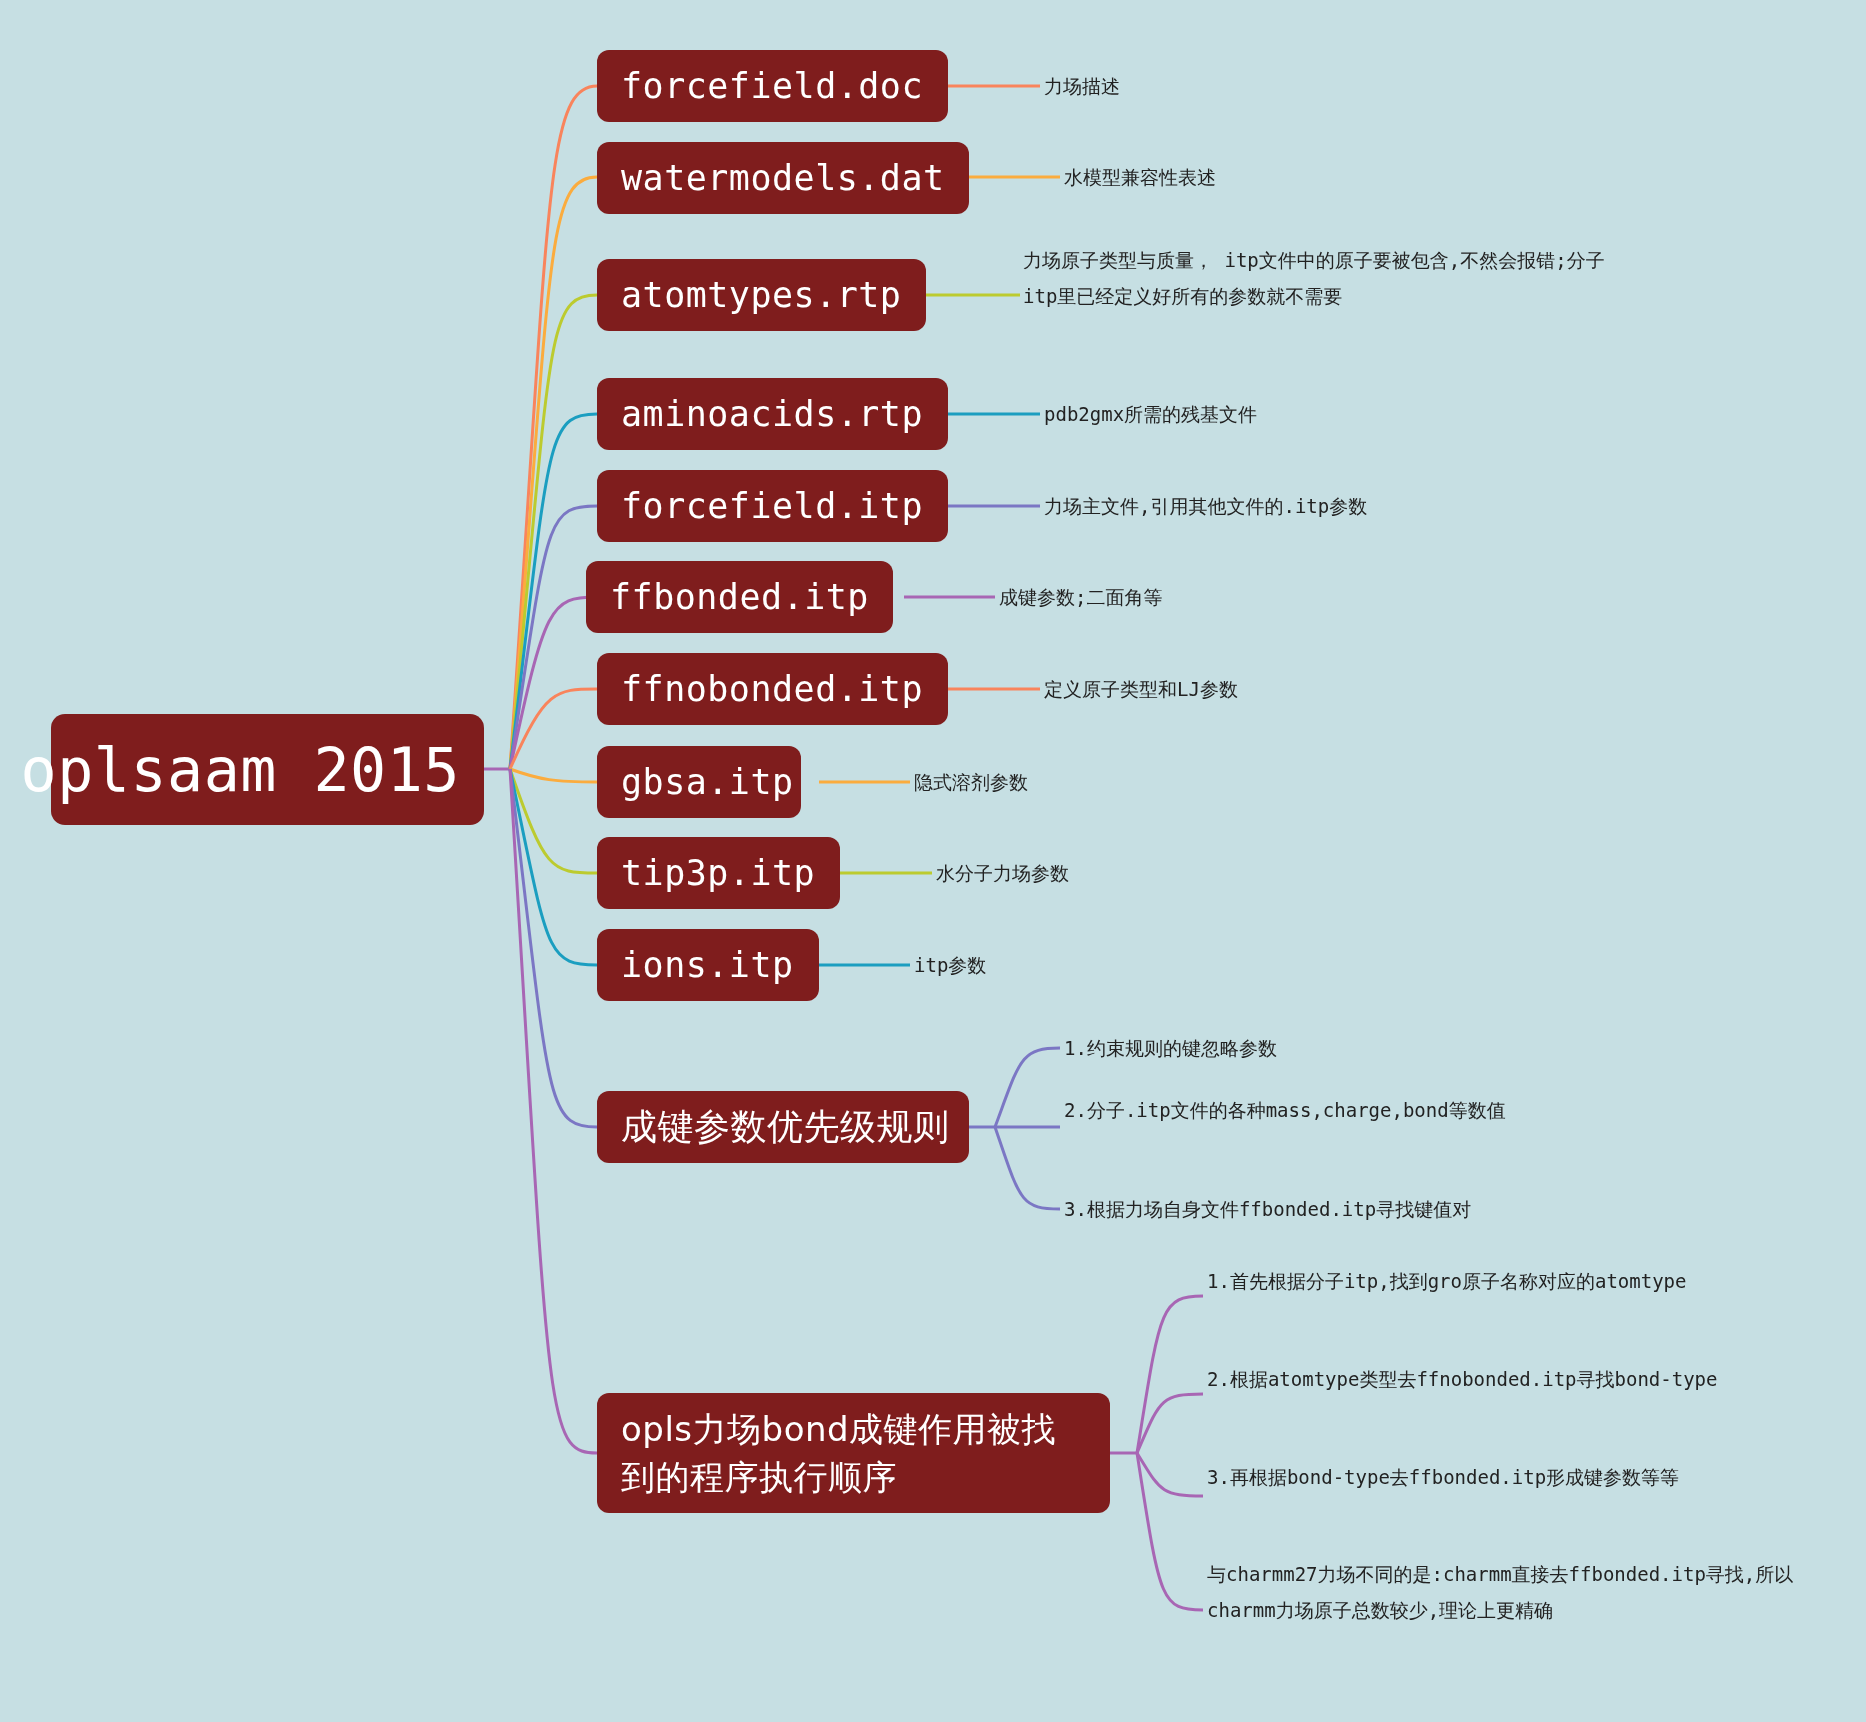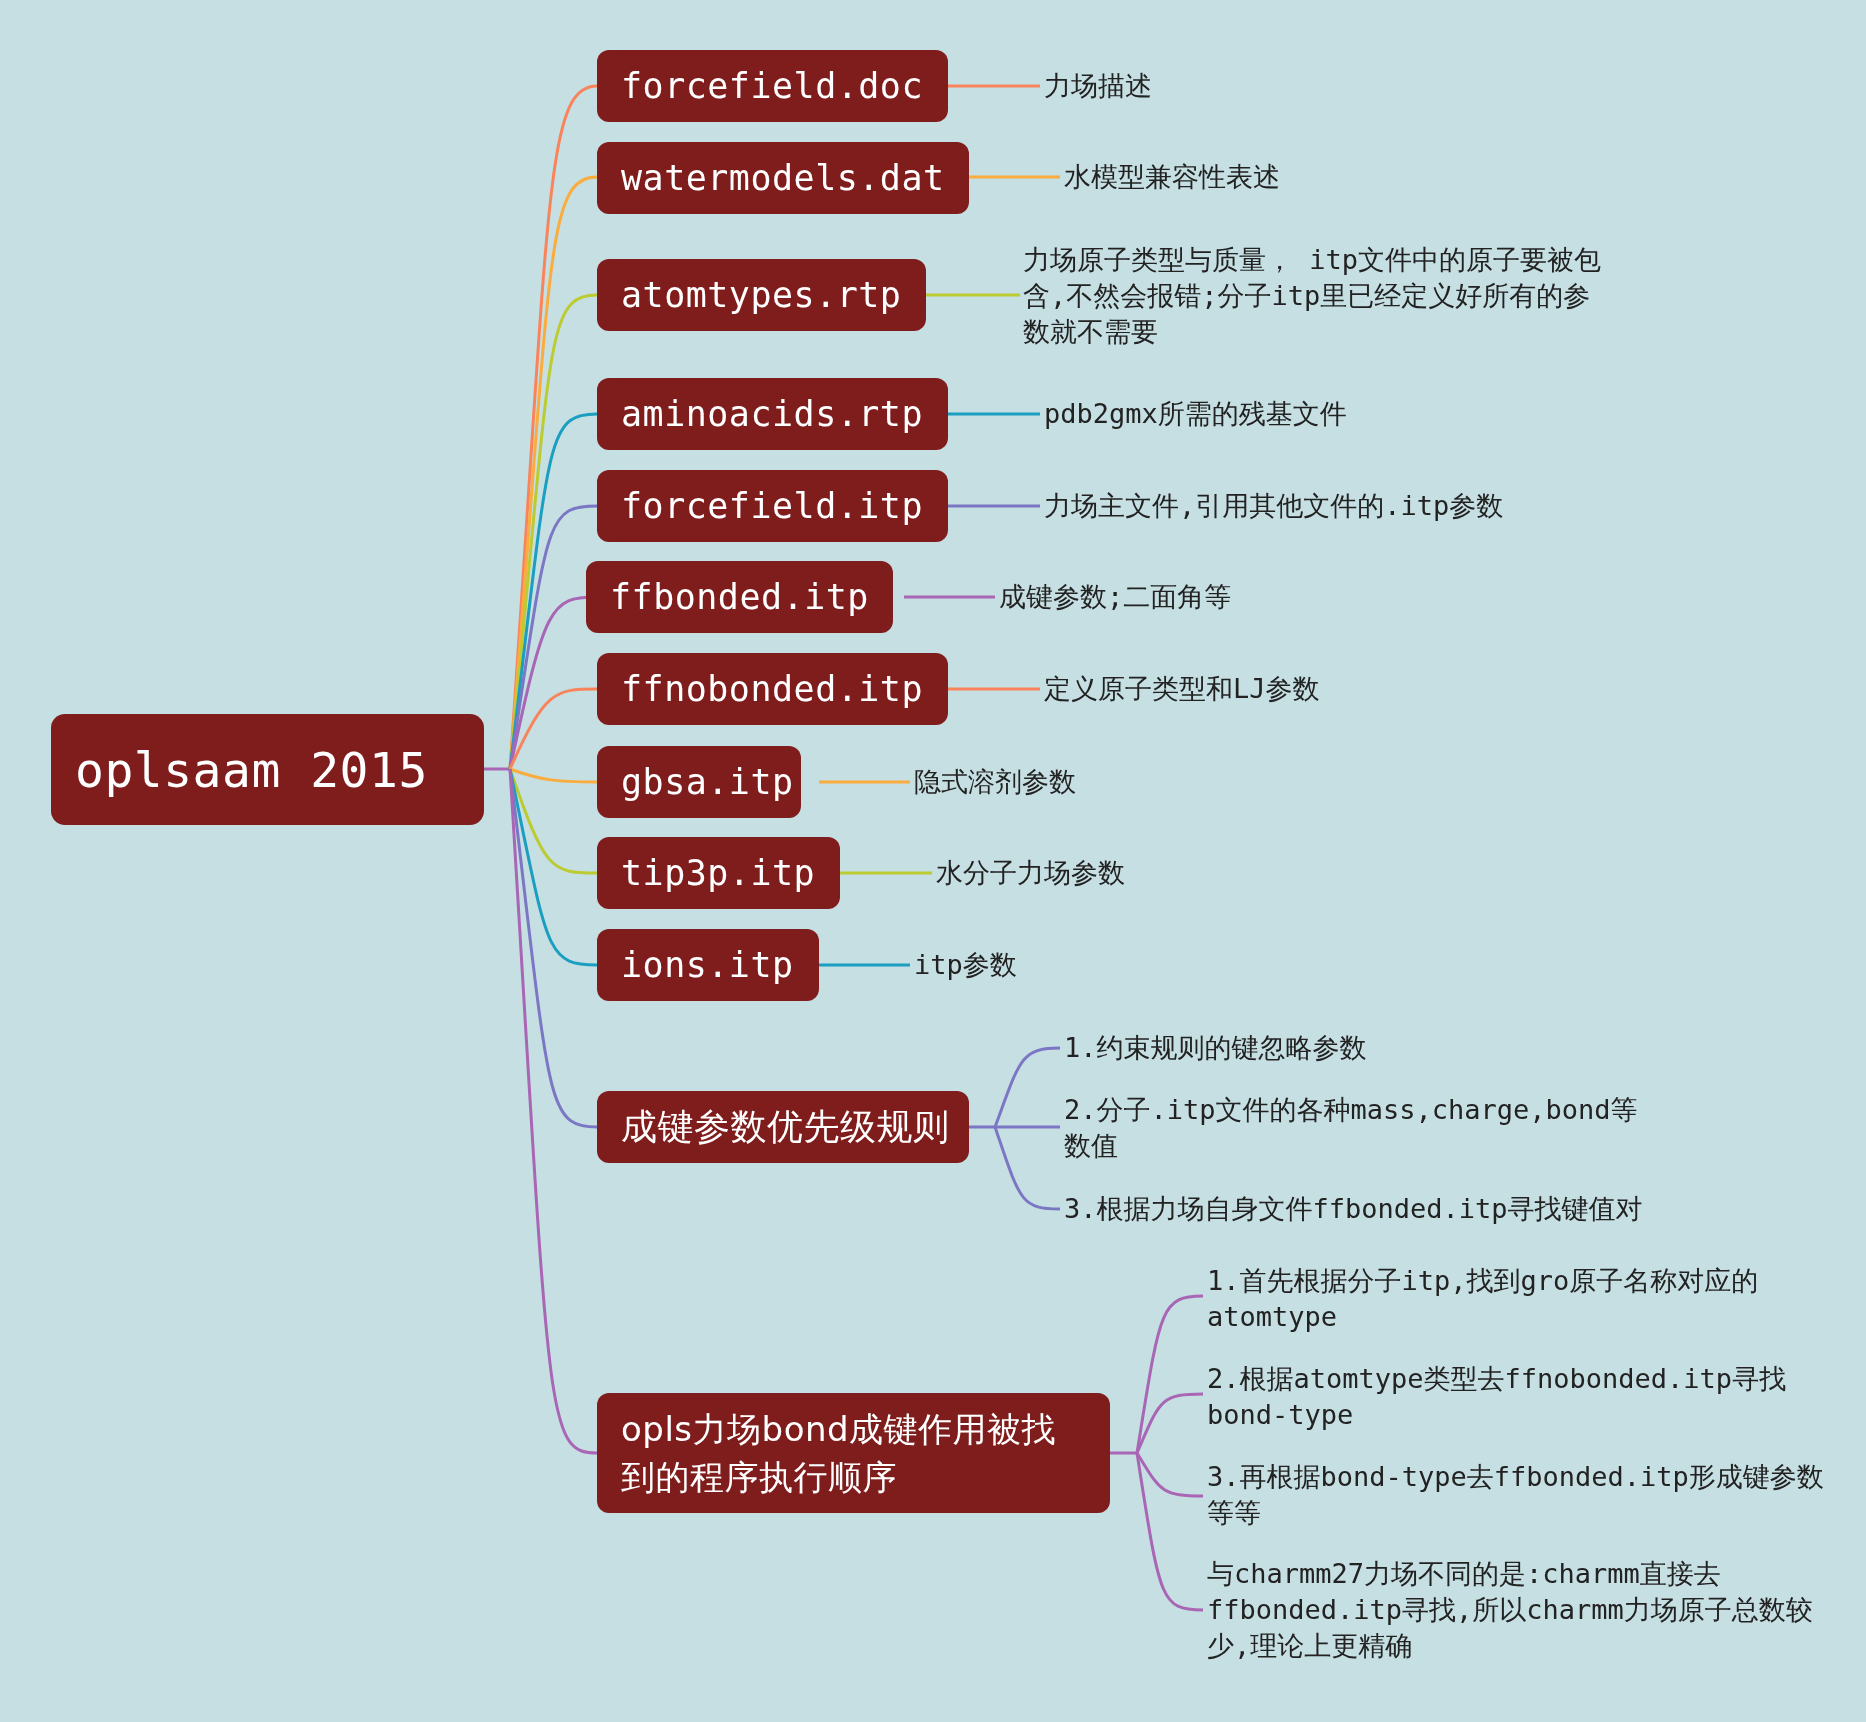--- a/index.html
+++ b/index.html
@@ -2,24 +2,24 @@
 <html><head>
 <meta charset="utf-8">
 <style>
   html, body { margin:0; padding:0; }
   body { width:1866px; height:1722px; background:#c6dfe3; position:relative; overflow:hidden;
          font-family:"DejaVu Sans Mono","Liberation Mono",monospace; }
   svg.links { position:absolute; left:0; top:0; }
   .node { position:absolute; background:#7f1d1d; color:#ffffff; border-radius:12px;
           display:flex; align-items:center; box-sizing:border-box; padding:0 24px;
           font-size:35px; white-space:nowrap; letter-spacing:0.5px; }
-  .root { font-size:48px; justify-content:flex-start; border-radius:14px; }
+  .root { font-size:60px; justify-content:flex-end; border-radius:14px; }
   .node.cjk { font-family:"DejaVu Sans","Liberation Sans",sans-serif; }
   .node.multi { white-space:normal; line-height:48px; font-size:34px; }
-  .label { position:absolute; color:#222; font-size:27px; line-height:36px;
+  .label { position:absolute; color:#222; font-size:19px; line-height:36px;
            font-family:"DejaVu Sans Mono","Liberation Mono",monospace; }
 </style>
 </head>
 <body>
 
 <svg class="links" width="1866" height="1722">
 
   <line x1="484" y1="769" x2="510" y2="769" stroke="#a866b4" stroke-width="3"></line>
 
   <path d="M510 769 C 550 200, 545 86, 597 86" stroke="#f9845c" stroke-width="3" fill="none"></path>

